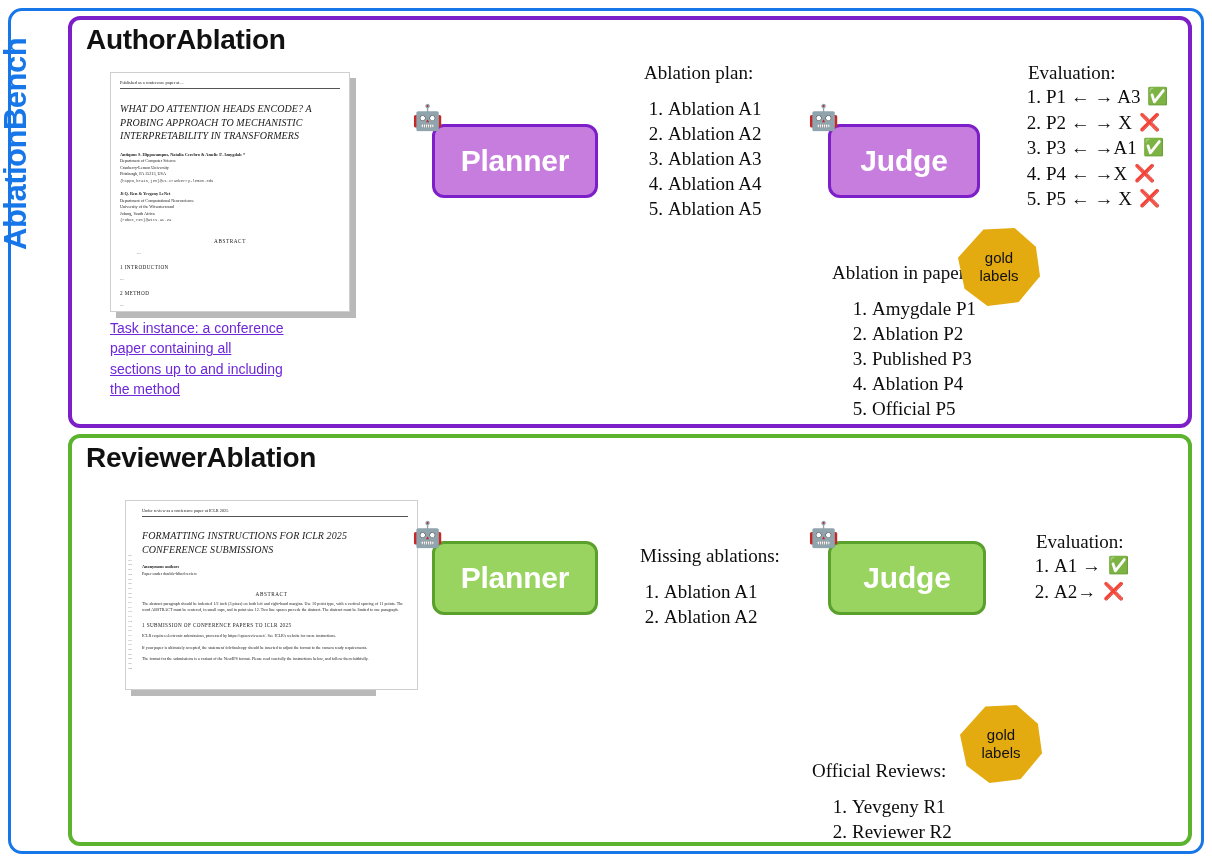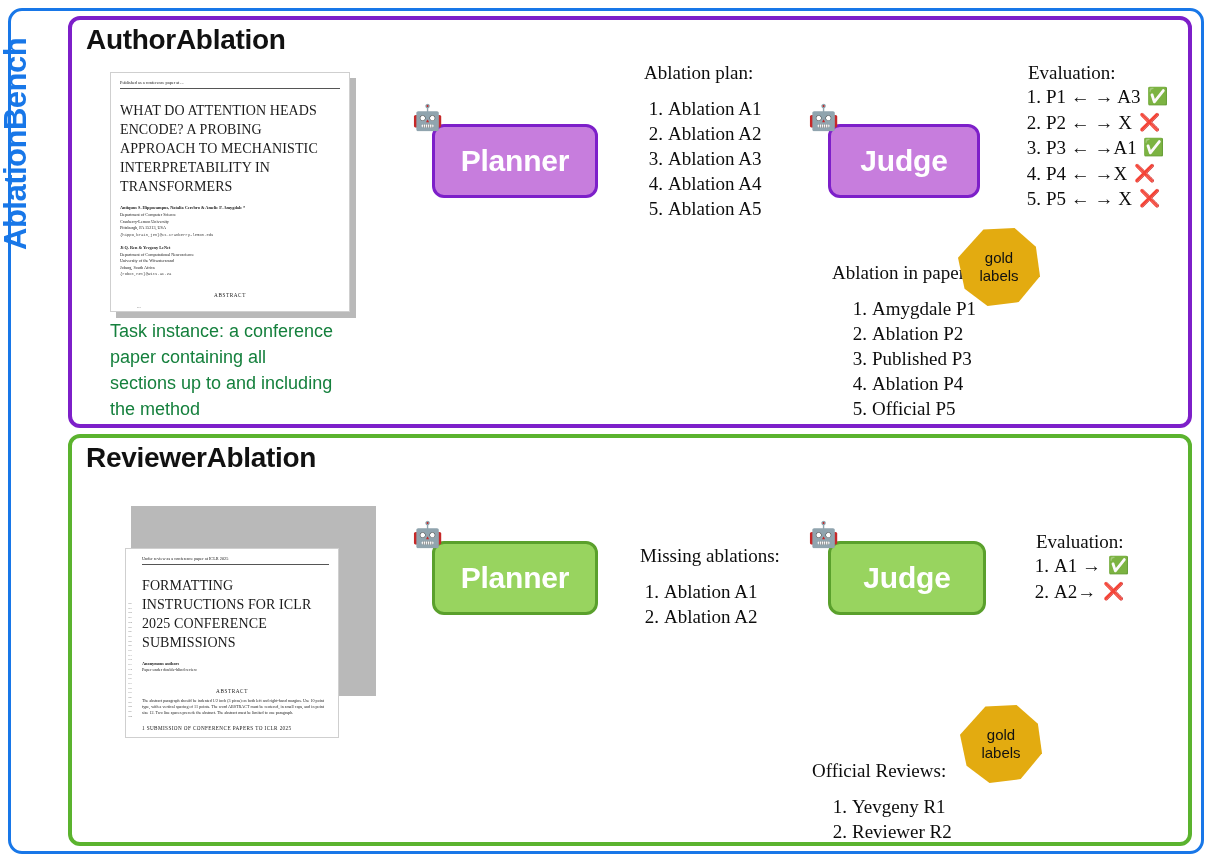--- a/index.html
+++ b/index.html
@@ -29,35 +29,35 @@
 
   
   .paper-wrap{position:absolute;}
   .paper-shadow{position:absolute;left:6px;top:6px;width:100%;height:100%;background:#b9b9b9;}
   .paper{
     position:relative;background:#fff;border:1px solid #cfcfcf;box-sizing:border-box;
     font-family:"Liberation Serif",serif;color:#1a1a1a;overflow:hidden;
   }
   .pg-header{font-size:4.3px;padding:7px 9px 2px 9px;border-bottom:0;}
   .pg-rule{height:1px;background:#555;margin:1px 9px 0 9px;}
-  .pg-title{font-size:14px;padding:13px 24px 0 9px;line-height:1.35;letter-spacing:0.1px;}
+  .pg-title{font-size:10px;padding:13px 24px 0 9px;line-height:1.35;letter-spacing:0.1px;font-style:italic;}
   .pg-authors{padding:9px 9px 0 9px;font-size:4.2px;line-height:1.55;}
   .pg-authors b{font-size:4.3px;}
   .pg-mono{font-family:"Liberation Mono",monospace;font-size:3.9px;color:#444;}
   .pg-abs{font-size:5.2px;text-align:center;padding:14px 0 0 0;letter-spacing:0.6px;}
   .pg-dots{font-size:5px;padding:6px 0 0 26px;color:#333;}
   .pg-sec{font-size:5.2px;padding:9px 0 0 9px;letter-spacing:0.4px;}
   .pg-body{font-size:4.1px;padding:4px 14px 0 16px;line-height:1.5;text-align:justify;}
   .pg-body2{font-size:4.1px;padding:5px 9px 0 9px;line-height:1.5;text-align:justify;}
   .linenos{position:absolute;left:2px;top:52px;font-size:2.9px;line-height:1.62;color:#8a8a8a;font-family:"Liberation Serif",serif;}
   .linenos div{letter-spacing:-0.2px;}
 
   .caption{
     position:absolute;font-family:"Liberation Sans",sans-serif;
-    font-size:18px;color:#15803d;line-height:1.45;
+    font-size:14px;color:#6d28d9;line-height:1.45;text-decoration:underline;
   }
 
   
   .module{
     position:absolute;box-sizing:border-box;border-radius:12px;
     display:flex;align-items:center;justify-content:center;
     color:#fff;font-family:"Liberation Sans",sans-serif;font-size:30px;font-weight:bold;
     letter-spacing:-0.2px;
   }
   .module.purple{background:#c77ddd;border:3px solid #7d1fc9;}
@@ -223,21 +223,21 @@
       </div>
     </div>
   </div>
 
   <div class="panel reviewer">
     <div class="panel-title">ReviewerAblation</div>
   </div>
 
   <div class="paper-wrap" style="left:125px;top:500px;width:245px;height:190px;">
     <div class="paper-shadow"></div>
-    <div class="paper" style="width:214px;height:190px;margin-top:48px;">
+    <div class="paper" style="width:293px;height:190px;">
       <div class="linenos">
         <div>000</div>
           <div>001</div>
           <div>002</div>
           <div>003</div>
           <div>004</div>
           <div>005</div>
         <div>006</div>
           <div>007</div>
           <div>008</div>

